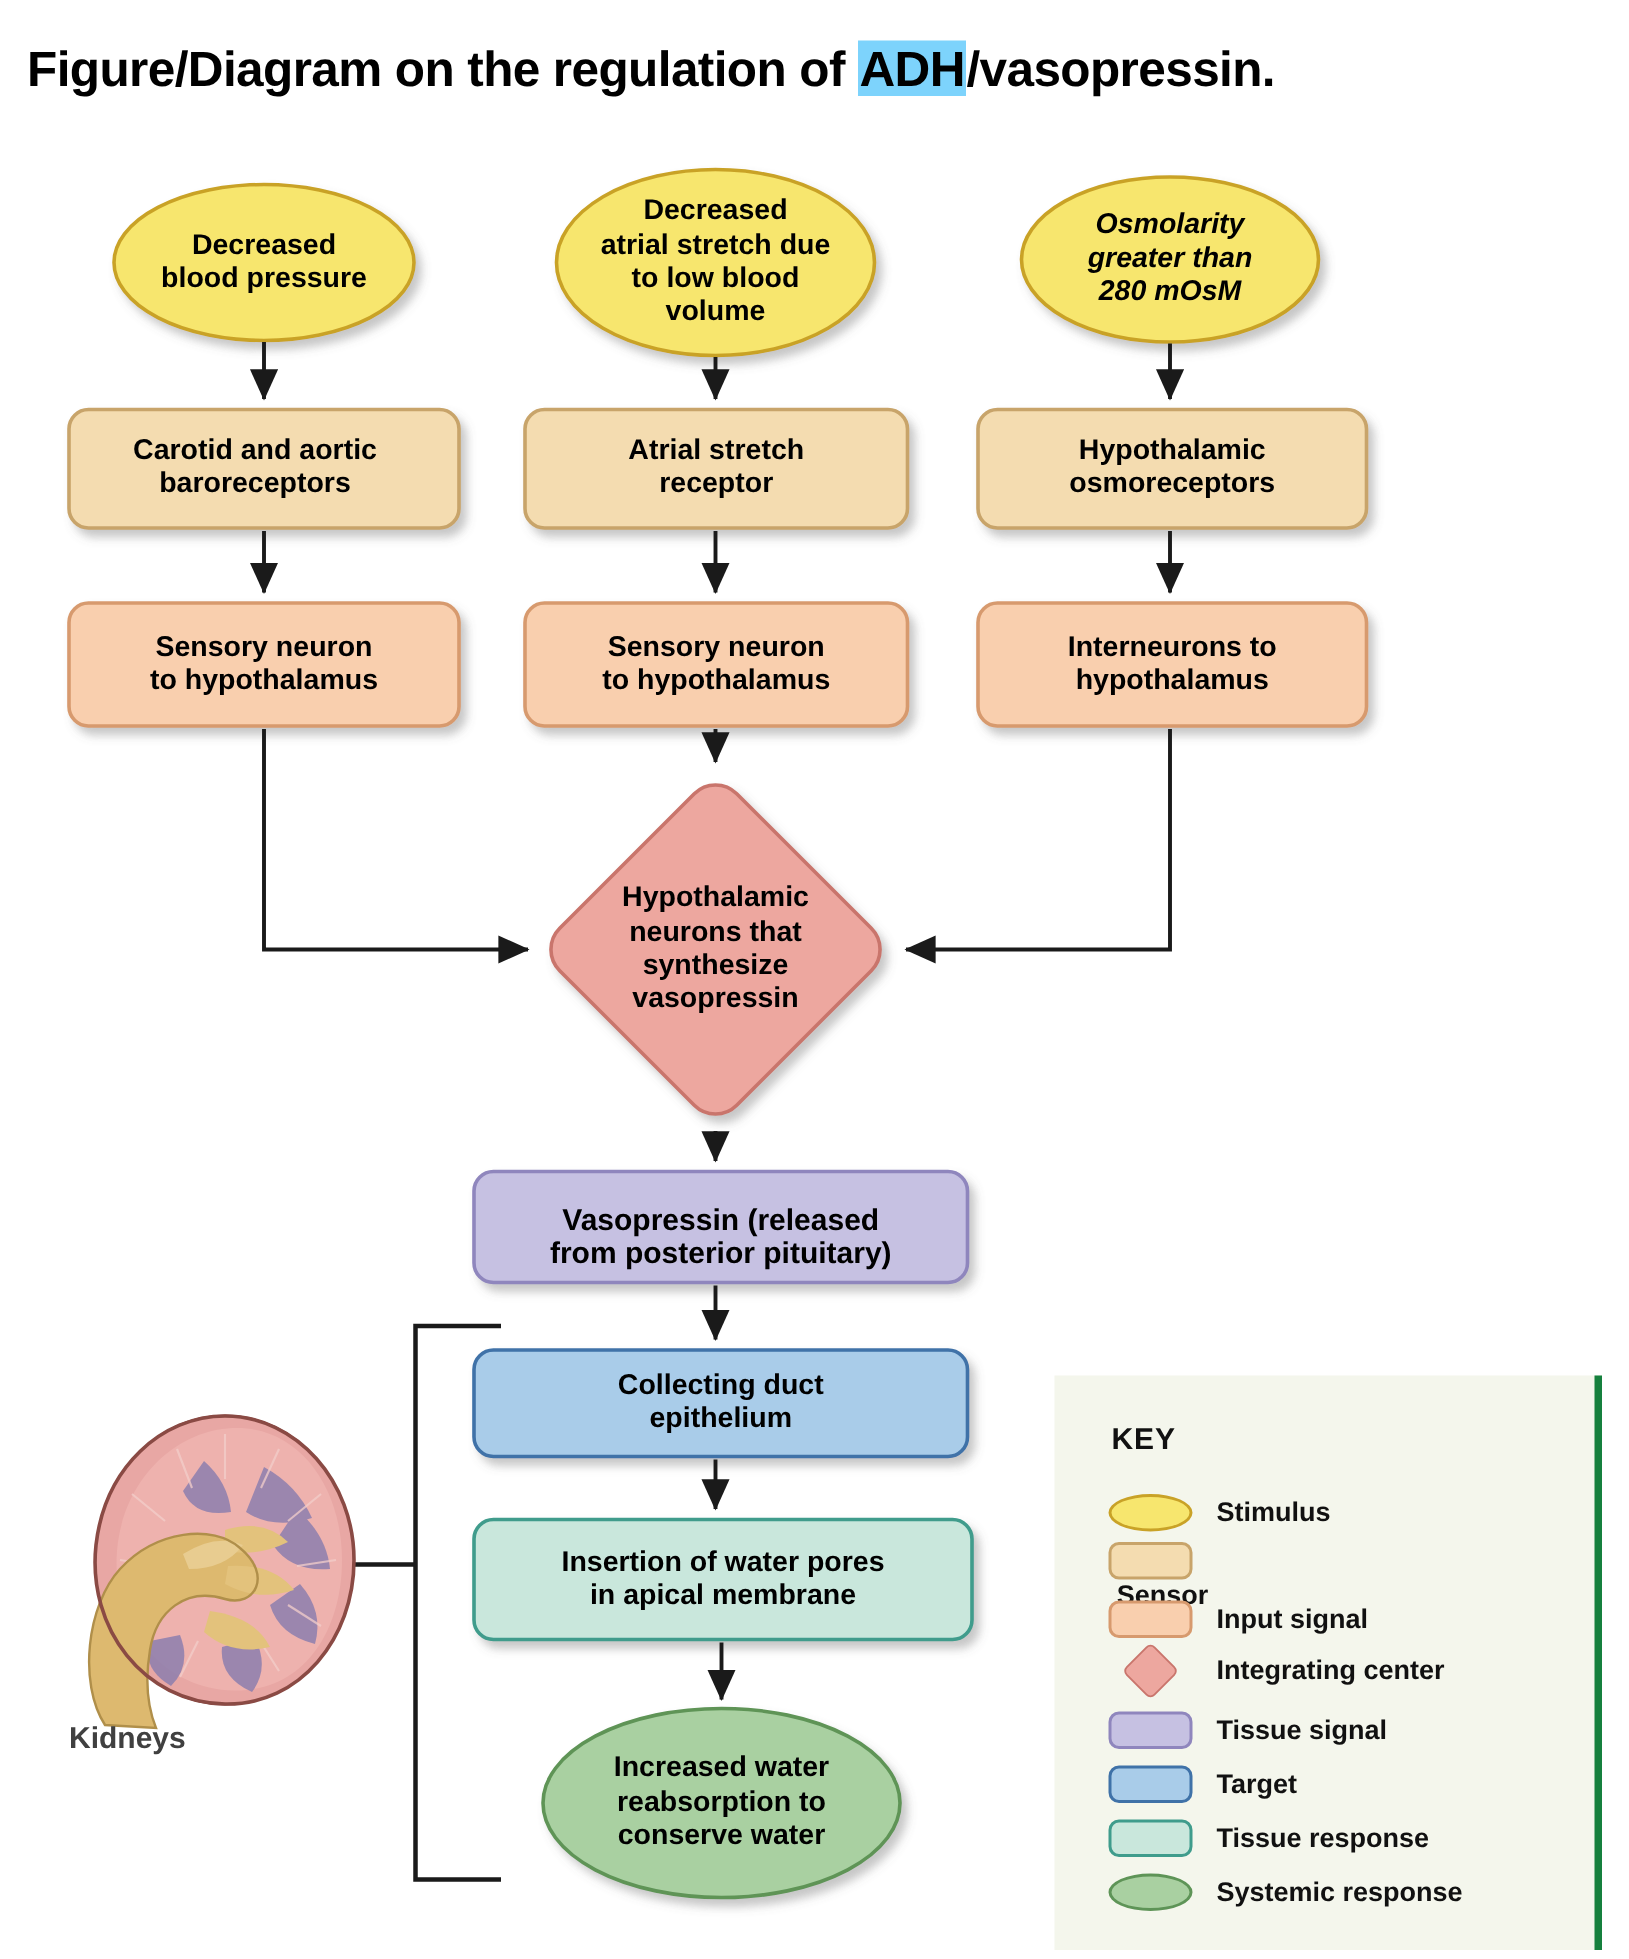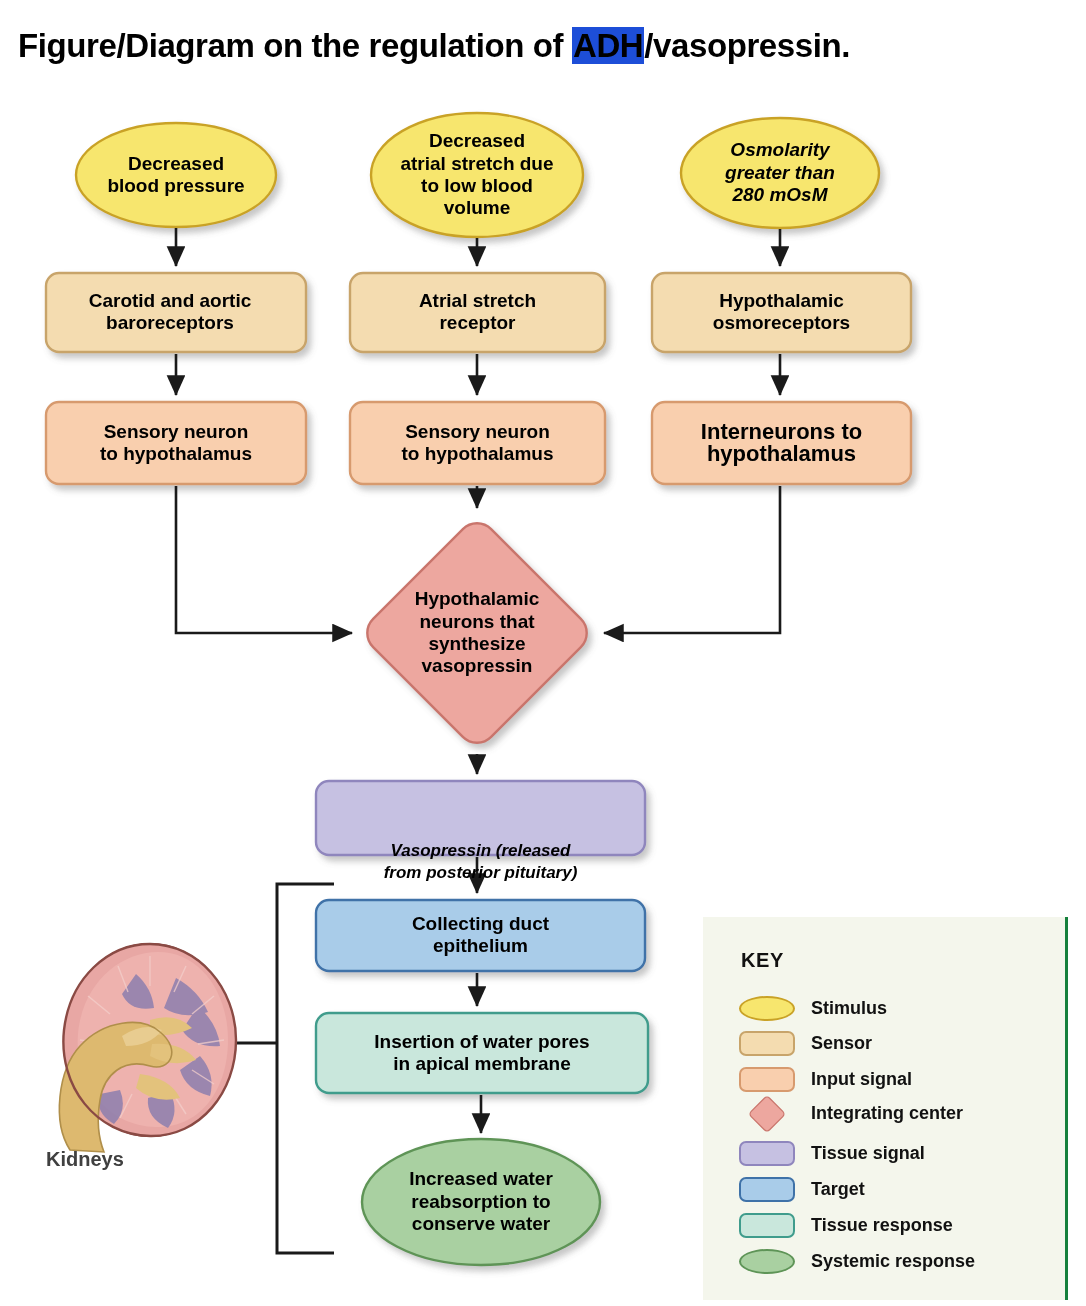--- a/index.html
+++ b/index.html
@@ -2,30 +2,30 @@
 <html><head>
 <meta charset="utf-8">
 <style>
   html,body{margin:0;padding:0;background:#ffffff;}
   body{width:1086px;height:1306px;position:relative;overflow:hidden;
        font-family:"Liberation Sans","DejaVu Sans",sans-serif;}
 
   #title{position:absolute;left:18px;top:18px;width:1050px;height:56px;
          font-size:33px;font-weight:bold;color:#000;letter-spacing:-0.4px;
          white-space:nowrap;line-height:56px;}
-  #title .hl{background:#1d4ed8;padding:0 1px;}
+  #title .hl{background:#7dd3fc;padding:0 1px;}
 
   #canvas{position:absolute;left:0;top:0;width:1086px;height:1306px;}
 
   .nodelbl{position:absolute;display:flex;align-items:flex-end;justify-content:center;
            text-align:center;font-weight:bold;color:#000;pointer-events:none;}
 
   
   #key{position:absolute;left:703px;top:917px;width:365px;height:383px;
-       background:#f4f6ec;border-right:3px solid #15803d;box-sizing:border-box;text-align:center;}
+       background:#f4f6ec;border-right:5px solid #15803d;box-sizing:border-box;text-align:center;}
   #key-title{position:absolute;left:38px;top:32px;font-size:20px;font-weight:bold;
              letter-spacing:0.6px;color:#111;}
   .key-row{position:absolute;left:36px;height:31px;display:flex;align-items:center;}
   .key-sw{width:56px;height:25px;flex:none;margin-right:16px;box-sizing:border-box;}
   .key-sw.oval{border-radius:50%;}
   .key-sw.rect{border-radius:7px;}
   .key-sw.dia{width:44px;height:44px;margin:0 22px 0 6px;border-radius:7px;
               transform:rotate(45deg) scale(.62);}
   .key-lbl{font-size:18px;font-weight:bold;color:#111;white-space:nowrap;}
 
@@ -152,21 +152,21 @@
 
 <div id="kidney-label">Kidneys</div>
 
 <div id="key">
   <div id="key-title">KEY</div>
   <div id="key-rows">
       <div class="key-row" style="top: 76px;">
         <div class="key-sw oval" style="background: rgb(247, 230, 110); border: 2px solid rgb(201, 162, 39);"></div>
         <div class="key-lbl">Stimulus</div>
       </div>
-      <div class="key-row" style="top: 111px;">
+      <div class="key-row" style="top: 111px; flex-direction: column;">
         <div class="key-sw rect" style="background: rgb(244, 220, 176); border: 2px solid rgb(200, 164, 106);"></div>
         <div class="key-lbl">Sensor</div>
       </div>
       <div class="key-row" style="top: 147px;">
         <div class="key-sw rect" style="background: rgb(249, 207, 174); border: 2px solid rgb(215, 154, 110);"></div>
         <div class="key-lbl">Input signal</div>
       </div>
       <div class="key-row" style="top: 181px;">
         <div class="key-sw dia" style="background: rgb(237, 167, 159); border: 2px solid rgb(201, 117, 108);"></div>
         <div class="key-lbl">Integrating center</div>
@@ -207,27 +207,27 @@
   </div>
 <div class="nodelbl" style="left: 657px; top: 290.08px; width: 249px; height: 44.84px; font-size: 19px; line-height: 22.42px;">
     <div>Hypothalamic<br>osmoreceptors</div>
   </div>
 <div class="nodelbl" style="left: 51px; top: 420.58px; width: 250px; height: 44.84px; font-size: 19px; line-height: 22.42px;">
     <div>Sensory neuron<br>to hypothalamus</div>
   </div>
 <div class="nodelbl" style="left: 355px; top: 420.58px; width: 245px; height: 44.84px; font-size: 19px; line-height: 22.42px;">
     <div>Sensory neuron<br>to hypothalamus</div>
   </div>
-<div class="nodelbl" style="left: 657px; top: 420.58px; width: 249px; height: 44.84px; font-size: 22px; line-height: 22.42px;">
+<div class="nodelbl" style="left: 657px; top: 420.58px; width: 249px; height: 44.84px; font-size: 19px; line-height: 22.42px;">
     <div>Interneurons to<br>hypothalamus</div>
   </div>
 <div class="nodelbl" style="left: 388.5px; top: 588.16px; width: 177px; height: 89.68px; font-size: 19px; line-height: 22.42px;">
     <div>Hypothalamic<br>neurons that<br>synthesize<br>vasopressin</div>
   </div>
-<div class="nodelbl" style="left: 321px; top: 840px; width: 319px; height: 44.84px; font-size: 17px; line-height: 22.42px; font-style: italic;">
+<div class="nodelbl" style="left: 321px; top: 803px; width: 319px; height: 44.84px; font-size: 20px; line-height: 22.42px;">
     <div>Vasopressin (released<br>from posterior pituitary)</div>
   </div>
 <div class="nodelbl" style="left: 321px; top: 913.08px; width: 319px; height: 44.84px; font-size: 19px; line-height: 22.42px;">
     <div>Collecting duct<br>epithelium</div>
   </div>
 <div class="nodelbl" style="left: 321px; top: 1030.58px; width: 322px; height: 44.84px; font-size: 19px; line-height: 22.42px;">
     <div>Insertion of water pores<br>in apical membrane</div>
   </div>
 <div class="nodelbl" style="left: 369px; top: 1168.37px; width: 224px; height: 67.26px; font-size: 19px; line-height: 22.42px;">
     <div>Increased water<br>reabsorption to<br>conserve water</div>

